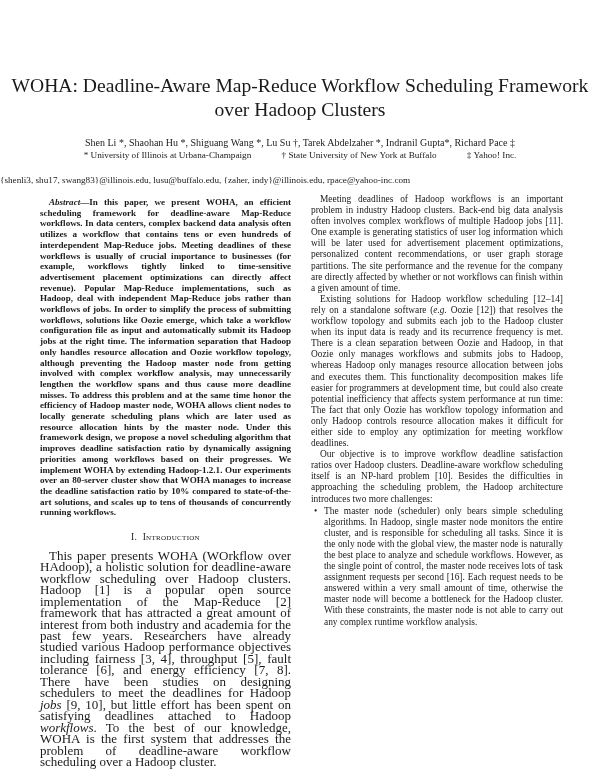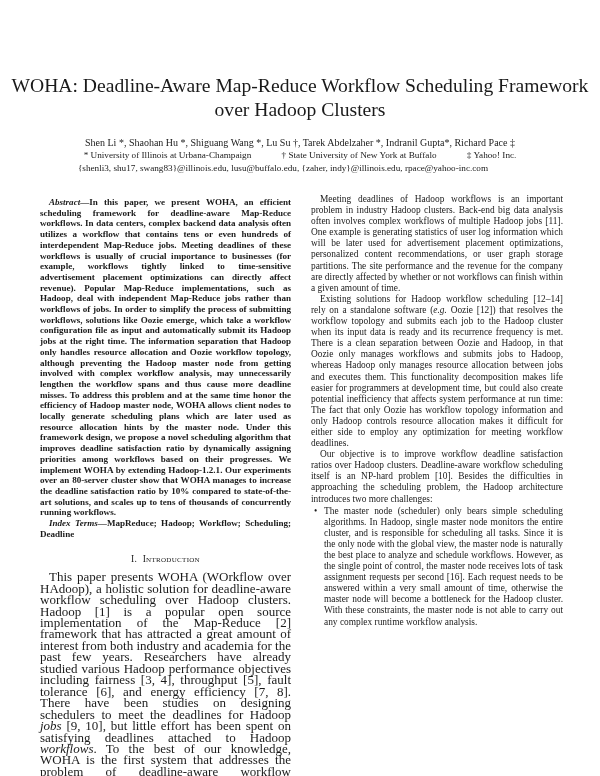--- a/index.html
+++ b/index.html
@@ -5,21 +5,21 @@
   html, body { margin: 0; padding: 0; background: #ffffff; }
   body { width: 600px; height: 776px; position: relative; overflow: hidden;
          font-family: "Liberation Serif", "DejaVu Serif", serif; color: #1a1a1a; }
   .title { position: absolute; top: 74px; left: 0; width: 600px; text-align: center;
            font-size: 19.6px; line-height: 24px; color: #1a1a1a; }
   .authors { position: absolute; top: 136px; left: 0; width: 600px; text-align: center;
              font-size: 10px; line-height: 13px; }
   .affil { position: absolute; top: 149px; left: 0; width: 600px; text-align: center;
            font-size: 9.2px; line-height: 12px; }
   .affil span { margin: 0 14px; }
-  .emails { position: absolute; top: 162px; left: 0; width: 566px; text-align: center;
+  .emails { position: absolute; top: 174px; left: 0; width: 566px; text-align: left;
             font-size: 9.2px; line-height: 12px; }
   .col { position: absolute; top: 197px; font-size: 9.05px; line-height: 10.7px; text-align: justify; }
   .col-left { left: 40px; width: 251px; }
   .col-right { left: 311px; width: 252px; top: 194px; font-size: 9.4px; line-height: 11.1px; }
   .abstract { font-weight: bold; }
   .abstract p, .col p { margin: 0; text-indent: 9px; }
   .abstract .lead, .index .lead { font-style: italic; font-weight: normal; font-weight: bold; }
   .abstract .lead { font-style: italic; }
   .index { font-weight: bold; margin: 0; text-indent: 9px; }
   .index .lead { font-style: italic; }
@@ -47,21 +47,20 @@
   <span>† State University of New York at Buffalo</span>
   <span>‡ Yahoo! Inc.</span>
 </div>
 
 <div class="emails">{shenli3, shu17, swang83}@illinois.edu, lusu@buffalo.edu, {zaher, indy}@illinois.edu, rpace@yahoo-inc.com</div>
 
 <div class="col col-left">
   <div class="abstract">
     <p><span class="lead">Abstract</span><span>—In this paper, we present WOHA, an efficient scheduling framework for deadline-aware Map-Reduce workflows. In data centers, complex backend data analysis often utilizes a workflow that contains tens or even hundreds of interdependent Map-Reduce jobs. Meeting deadlines of these workflows is usually of crucial importance to businesses (for example, workflows tightly linked to time-sensitive advertisement placement optimizations can directly affect revenue). Popular Map-Reduce implementations, such as Hadoop, deal with independent Map-Reduce jobs rather than workflows of jobs. In order to simplify the process of submitting workflows, solutions like Oozie emerge, which take a workflow configuration file as input and automatically submit its Hadoop jobs at the right time. The information separation that Hadoop only handles resource allocation and Oozie workflow topology, although preventing the Hadoop master node from getting involved with complex workflow analysis, may unnecessarily lengthen the workflow spans and thus cause more deadline misses. To address this problem and at the same time honor the efficiency of Hadoop master node, WOHA allows client nodes to locally generate scheduling plans which are later used as resource allocation hints by the master node. Under this framework design, we propose a novel scheduling algorithm that improves deadline satisfaction ratio by dynamically assigning priorities among workflows based on their progresses. We implement WOHA by extending Hadoop-1.2.1. Our experiments over an 80-server cluster show that WOHA manages to increase the deadline satisfaction ratio by 10% compared to state-of-the-art solutions, and scales up to tens of thousands of concurrently running workflows.</span></p>
   </div>
-  <p class="index"><span class="lead">Index Terms</span><span>—MapReduce; Hadoop; Workflow; Scheduling; Deadline</span></p>
 
   <div class="section-head">
     <span>I.</span>&nbsp;&nbsp;<span class="smcap">Introduction</span>
   </div>
 
   <div class="intro">
     <p class="para"><span>This paper presents WOHA (WOrkflow over HAdoop), a holistic solution for deadline-aware workflow scheduling over Hadoop clusters. Hadoop [1] is a popular open source implementation of the Map-Reduce [2] framework that has attracted a great amount of interest from both industry and academia for the past few years. Researchers have already studied various Hadoop performance objectives including fairness [3, 4], throughput [5], fault tolerance [6], and energy efficiency [7, 8]. There have been studies on designing schedulers to meet the deadlines for Hadoop </span><em>jobs</em><span> [9, 10], but little effort has been spent on satisfying deadlines attached to Hadoop </span><em>workflows</em><span>. To the best of our knowledge, WOHA is the first system that addresses the problem of deadline-aware workflow scheduling over a Hadoop cluster.</span></p>
   </div>
 </div>
 

